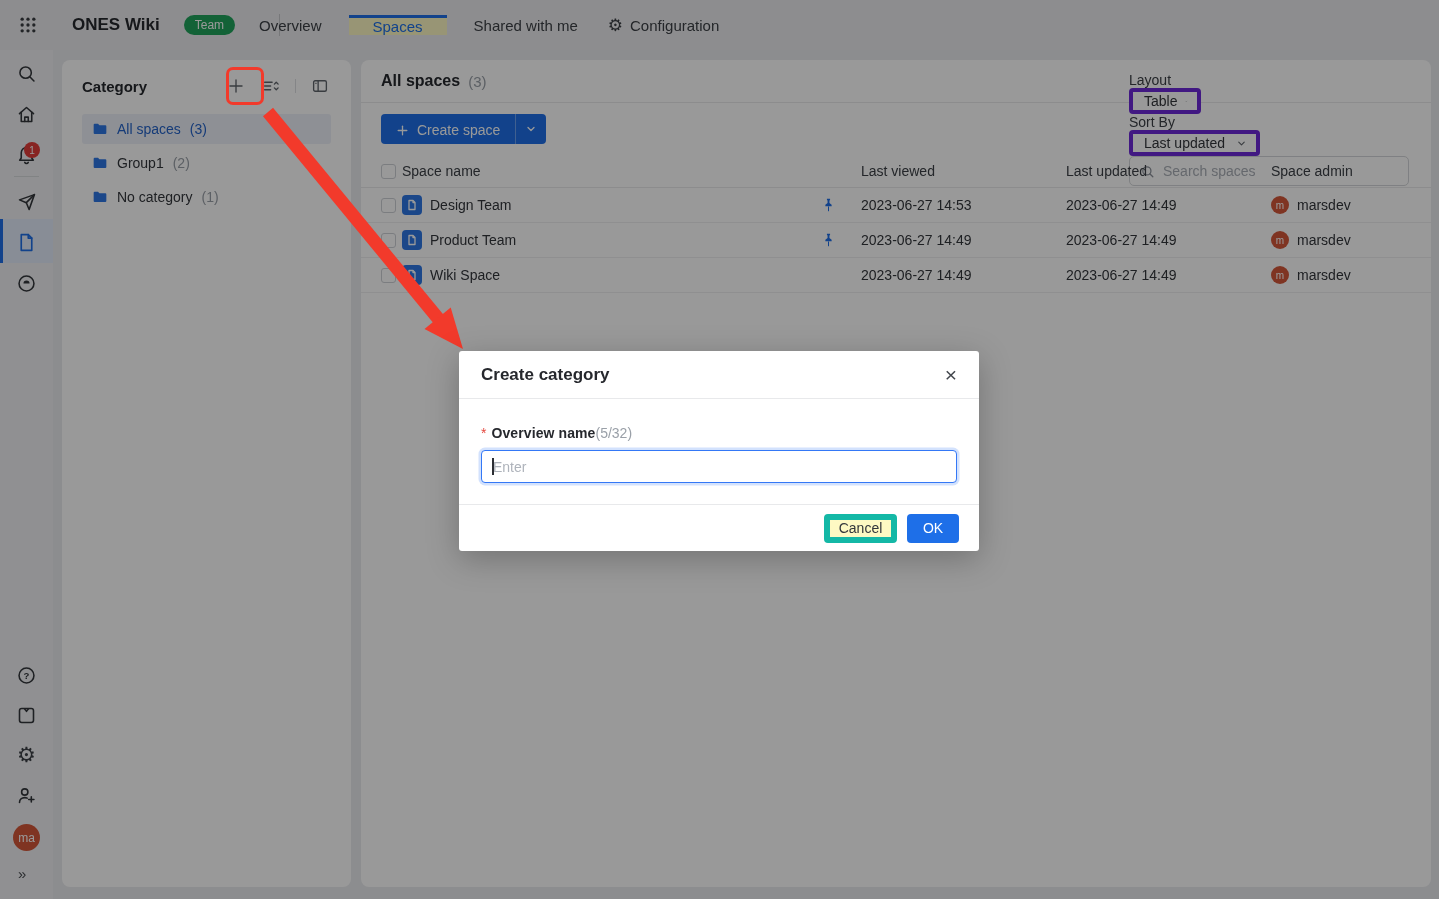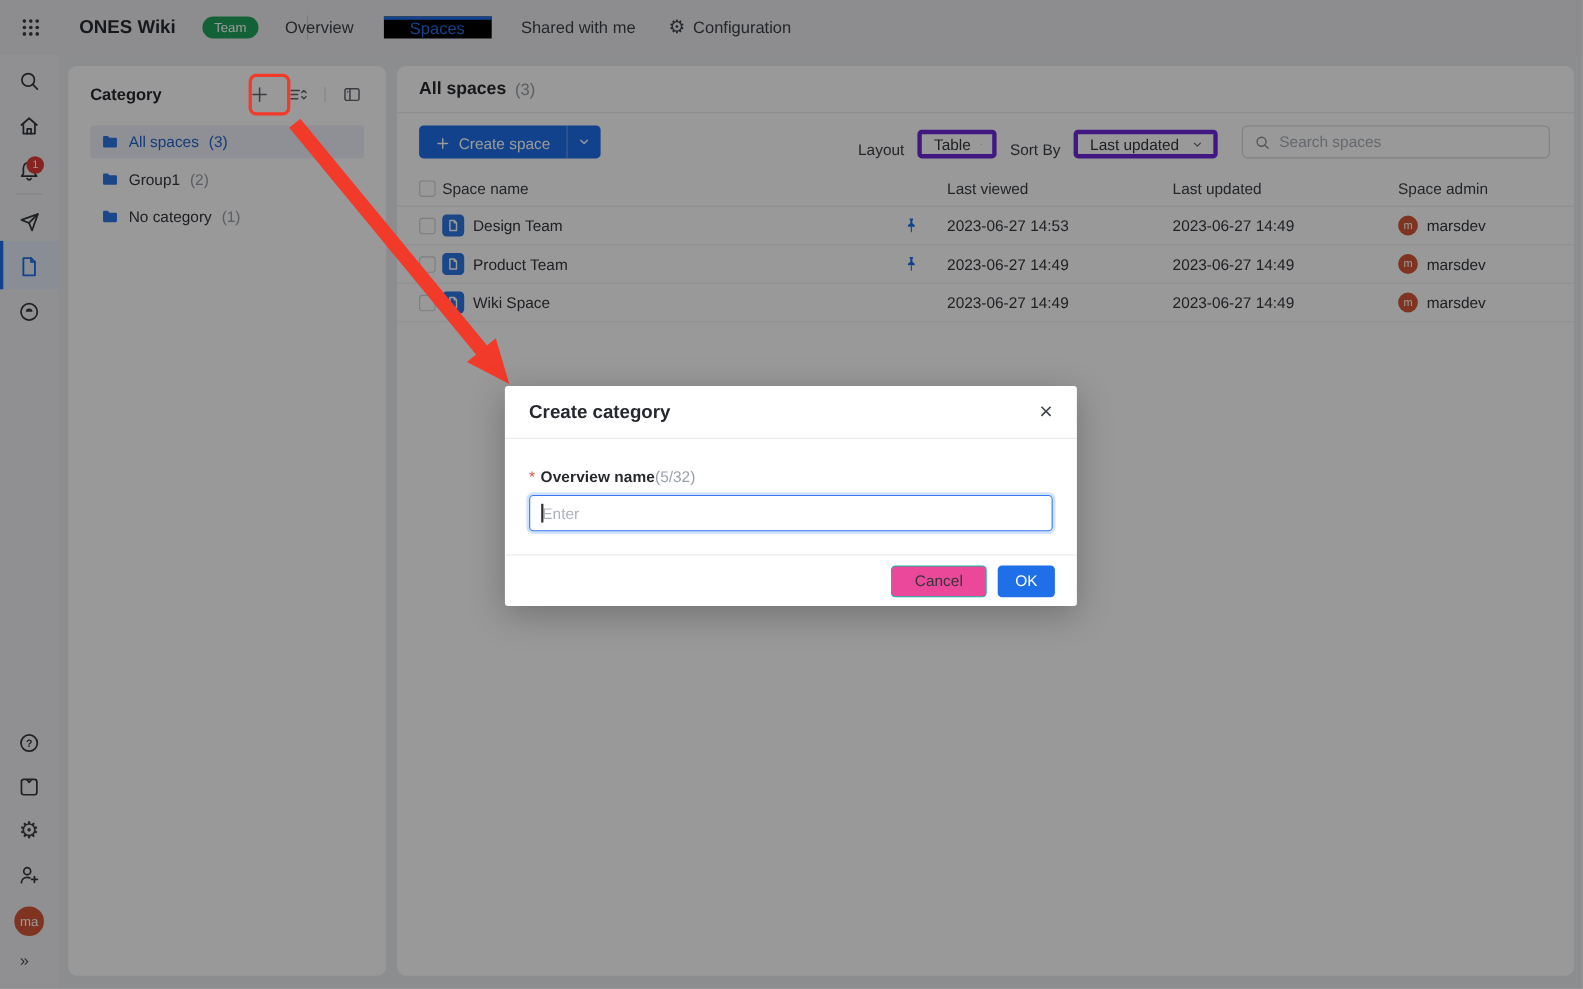--- a/index.html
+++ b/index.html
@@ -9,21 +9,21 @@
 
   
   .topbar { position:absolute; left:0; top:0; width:1439px; height:50px; background:#ececee; display:flex; align-items:stretch; }
   .launcher { position:absolute; left:16px; top:13px; width:24px; height:24px; display:flex; align-items:center; justify-content:center; color:#3a3d42; }
   .brand { position:absolute; left:72px; top:0; height:50px; display:flex; align-items:center; gap:24px; }
   .brand-title { font-size:17px; font-weight:700; color:#26282d; }
   .team-badge { background:#21a45d; color:#fff; font-size:12px; padding:3px 11px; border-radius:11px; }
   .top-divider { width:1px; height:22px; background:#c6c8cb; margin-left:20px; }
   .tabs { position:absolute; left:244px; top:0; height:50px; display:flex; align-items:center; }
   .tab { display:flex; align-items:center; gap:7px; padding:0 15px; font-size:15px; color:#3c4046; cursor:pointer; }
-  .tab.active { background:#000000; color:#1E6FE8; border-top:3px solid #1E6FE8; padding-top:0; margin-left:12px; margin-right:12px; padding:0 24px; }
+  .tab.active { background:#fef9c3; color:#1E6FE8; border-top:3px solid #1E6FE8; padding-top:0; margin-left:12px; margin-right:12px; padding:0 24px; }
   .gear-glyph { font-family:"DejaVu Sans",sans-serif; font-size:17px; line-height:1; color:#3c4046; }
 
   
   .rail { position:absolute; left:0; top:50px; width:53px; height:849px; background:#f0f1f3; }
   .rail-icon { position:absolute; left:14px; width:25px; height:25px; display:flex; align-items:center; justify-content:center; color:#33363b; }
   .rail-divider { position:absolute; left:14px; width:25px; height:1px; background:#d8dadd; }
   .rail-active-bg { position:absolute; left:0; top:169px; width:53px; height:44px; background:#e3ecfa; border-left:3px solid #1E6FE8; }
   .badge { position:absolute; left:24px; top:92px; min-width:16px; height:16px; background:#e23c39; color:#fff; font-size:10px; border-radius:8px; display:flex; align-items:center; justify-content:center; padding:0 4px; }
   .rail-avatar { position:absolute; left:13px; top:774px; width:27px; height:27px; border-radius:50%; background:#d4583a; color:#fff; font-size:12px; display:flex; align-items:center; justify-content:center; }
   .rail-expand { position:absolute; left:18px; top:815px; font-size:15px; color:#4a4d52; }
@@ -45,21 +45,21 @@
   
   .main-panel { position:absolute; left:361px; top:60px; width:1070px; height:827px; background:#fff; border-radius:8px; }
   .main-heading { display:flex; align-items:center; gap:8px; height:43px; padding:0 20px; border-bottom:1px solid #e9eaec; }
   .main-heading .h { font-size:16px; font-weight:700; color:#26282d; }
   .main-heading .c { font-size:15px; color:#9aa0a8; }
   .toolbar { display:flex; align-items:center; height:52px; padding:0 22px 0 20px; }
   .create-btn { display:flex; align-items:stretch; height:30px; background:#1E6FE8; border-radius:4px; color:#fff; overflow:hidden; cursor:pointer; }
   .create-main { display:flex; align-items:center; gap:8px; padding:16px 15px; font-size:14px; }
   .create-sep { width:1px; background:rgba(255,255,255,.35); }
   .create-caret { width:30px; display:flex; align-items:center; justify-content:center; }
-  .toolbar-right { margin-left:auto; display:flex; align-items:flex-end; gap:12px; }
+  .toolbar-right { margin-left:auto; display:flex; align-items:flex-start; gap:0;flex-direction:column; }
   .tb-label { font-size:14px; color:#3c4046; }
   .select { display:flex; align-items:center; justify-content:space-between; height:26px; border:4px solid #6d28d9; border-radius:4px; padding:0 9px 0 11px; font-size:14px; color:#33363b; background:#fff; gap:8px; cursor:pointer; }
   .select.w-table { width:72px; }
   .select.w-sort { width:131px; margin-right:10px; }
   .search-box { display:flex; align-items:center; gap:8px; width:280px; height:30px; border:1px solid #d4d6da; border-radius:5px; padding:0 10px; background:#fff; }
   .search-box input { border:none; outline:none; flex:1; font-size:14px; color:#33363b; font-family:inherit; background:transparent; }
   .search-box input::placeholder { color:#a9aeb6; }
 
   .grid-row { display:grid; grid-template-columns:21px minmax(0,1fr) 40px 205px 205px 140px; align-items:center; padding:0 20px; }
   .thead { height:33px; border-bottom:1px solid #e9eaec; font-size:14px; color:#3c4046; font-weight:500; }
@@ -84,21 +84,21 @@
   .field-label-row { display:flex; align-items:center; font-size:14px; }
   .req { color:#e5483f; margin-right:5px; font-size:14px; }
   .field-label { font-weight:700; color:#26282d; letter-spacing:.1px; }
   .field-counter { color:#9aa0a8; }
   .modal-input-wrap { position:relative; margin-top:9px; }
   .modal-input { width:100%; height:33px; border:1.5px solid #3478F6; box-shadow:0 0 0 2.5px rgba(80,140,248,.25); border-radius:4px; padding:0 11px; font-size:14px; font-family:inherit; outline:none; color:#33363b; }
   .modal-input::placeholder { color:#aeb3bb; }
   .caret { position:absolute; left:11px; top:8px; width:1.5px; height:17px; background:#2b2e33; }
   .modal-footer { position:absolute; left:0; right:0; bottom:0; height:47px; border-top:1px solid #e8e9eb; display:flex; align-items:center; justify-content:flex-end; gap:10px; padding:0 20px; }
   .btn { height:29px; border-radius:4px; font-size:14px; display:flex; align-items:center; justify-content:center; cursor:pointer; font-family:inherit; }
-  .btn-cancel { width:87px; border:1px solid #14b8a6; background:#ec4899; color:#33363b; }
+  .btn-cancel { width:73px; border:6px solid #14b8a6; background:#fef9c3; color:#33363b; }
   .btn-ok { width:52px; background:#1E6FE8; color:#fff; border:none; }
 
   svg { display:block; }
 </style>
 </head>
 <body>
 
 <div class="page">
 
   <div class="topbar">

